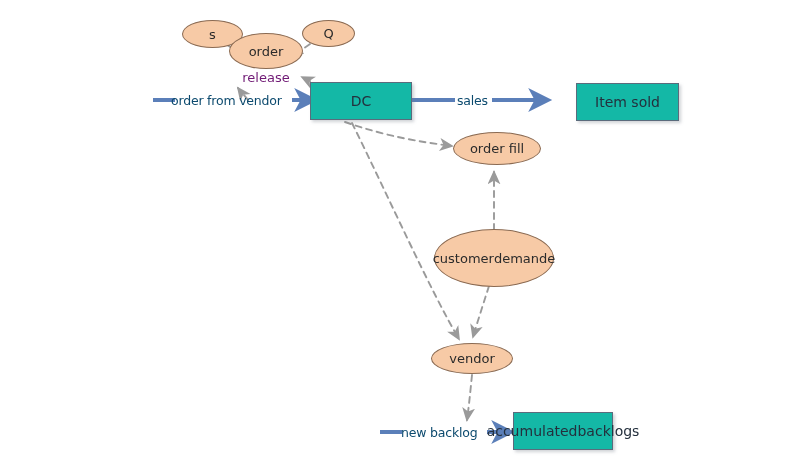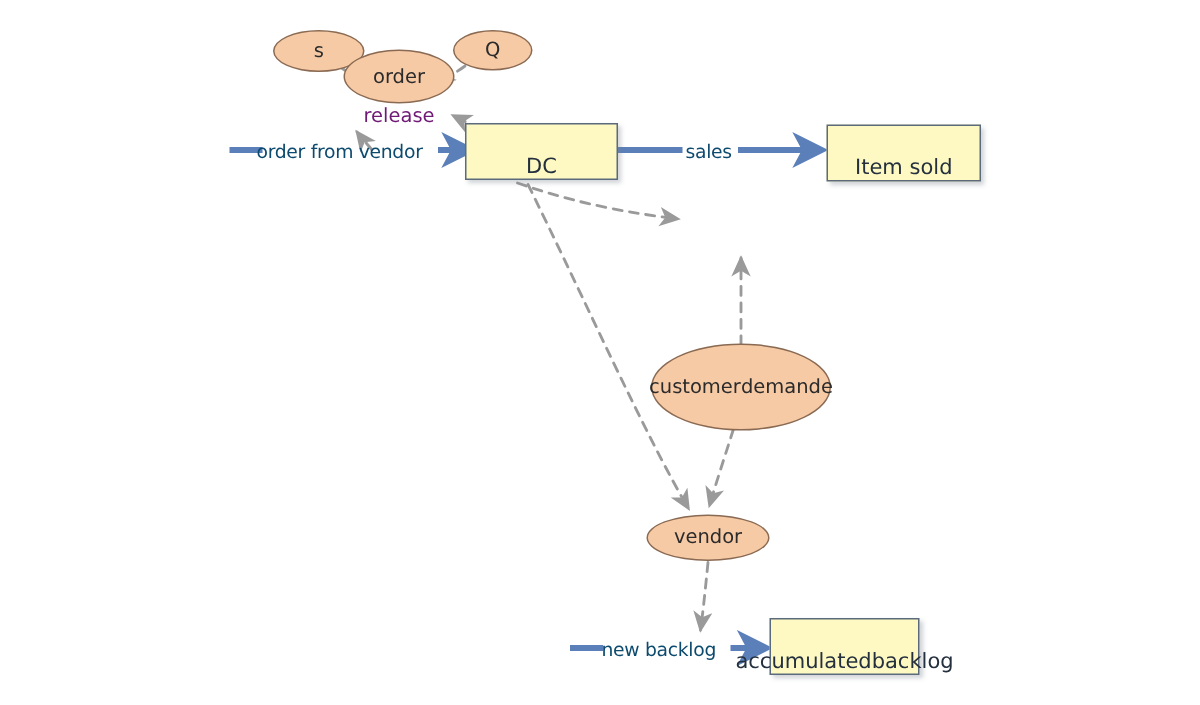--- a/index.html
+++ b/index.html
@@ -34,27 +34,26 @@
   }
   .ellipse {
     background: #f7caa6;
     border: 1.6px solid #8a6a52;
     border-radius: 50%;
     font-size: 13px;
     line-height: 15px;
   }
   .ellipse.small { font-size: 13px; }
   .rect {
-    background: #fef9c3;
+    background: #14b8a6;
     border: 1.8px solid #5b6b7c;
     font-size: 14px;
     line-height: 16px;
     color: #24303d;
     box-shadow: 2px 2px 3px rgba(120,130,140,0.35);
-    align-items: flex-end;
   }
   .flow-label {
     position: absolute;
     font-size: 12.5px;
     color: #0c4a6e;
     white-space: nowrap;
     font-family: "DejaVu Sans", sans-serif;
     letter-spacing: -0.2px;
   }
   .overflow-label {
@@ -126,36 +125,39 @@
 
   <div class="node ellipse small" style="left:302px; top:20px; width:53px; height:27px;">
     <span>Q</span>
   </div>
 
   <div class="node ellipse" style="left:229px; top:33px; width:74px; height:36px;">
     <span>order</span>
   </div>
   <div class="overflow-label" style="left:229px; top:70px; width:74px;">release</div>
 
+  <div class="node ellipse" style="left:453px; top:132px; width:88px; height:33px;">
+    <span>order fill</span>
+  </div>
 
   <div class="node ellipse" style="left:434px; top:229px; width:120px; height:58px; flex-direction:row;">
     <span>customer</span>
     <span>demande</span>
   </div>
 
   <div class="node ellipse" style="left:431px; top:343px; width:82px; height:31px;">
     <span>vendor</span>
   </div>
 
   <div class="node rect" style="left:310px; top:82px; width:102px; height:38px;">
     <span>DC</span>
   </div>
 
-  <div class="node rect" style="left:551px; top:83px; width:103px; height:38px;">
+  <div class="node rect" style="left:576px; top:83px; width:103px; height:38px;">
     <span>Item sold</span>
   </div>
 
   <div class="node rect" style="left:513px; top:412px; width:100px; height:38px; flex-direction:row;">
     <span>accumulated</span>
-    <span>backlog</span>
+    <span>backlogs</span>
   </div>
 
 </div>
 
 </body></html>

